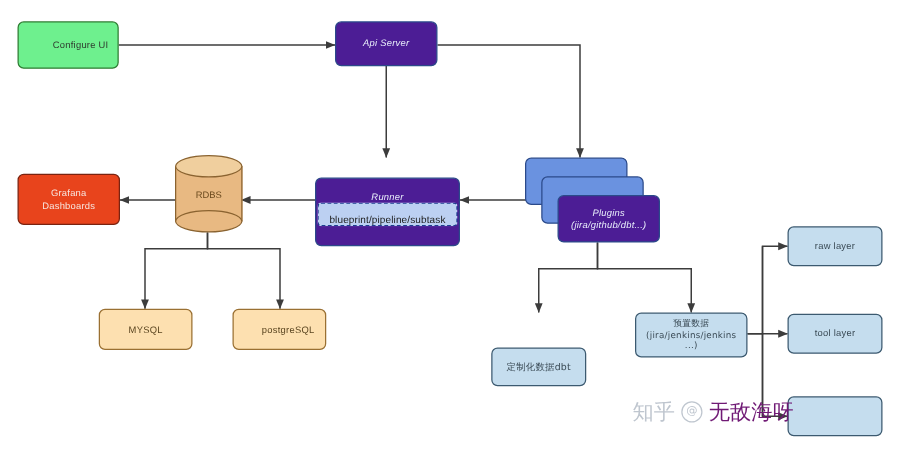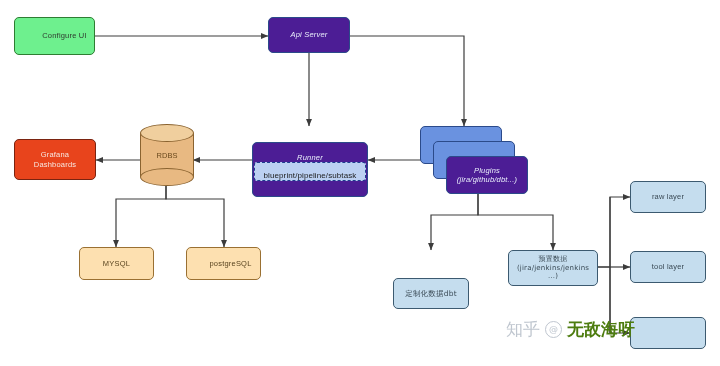--- a/index.html
+++ b/index.html
@@ -73,21 +73,21 @@
     display:flex;align-items:center;gap:5px;
     white-space:nowrap;
     pointer-events:none;
   }
   .wm-mark{
     width:15px;height:15px;border-radius:50%;
     border:1.4px solid #bfc6cf;
     display:flex;align-items:center;justify-content:center;
     font-size:9px;line-height:1;
   }
-  .wm-user{color:#4d7c0f;font-weight:bold;}
+  .wm-user{color:#701a75;}
   .cn{font-family:"DejaVu Sans",sans-serif;}
 </style>
 </head>
 <body>
 
 <div id="canvas">
 
   <svg class="edges" viewBox="0 0 720 366">
     <defs>
       <marker id="arw" markerWidth="7" markerHeight="7" refX="6.2" refY="3" orient="auto">

